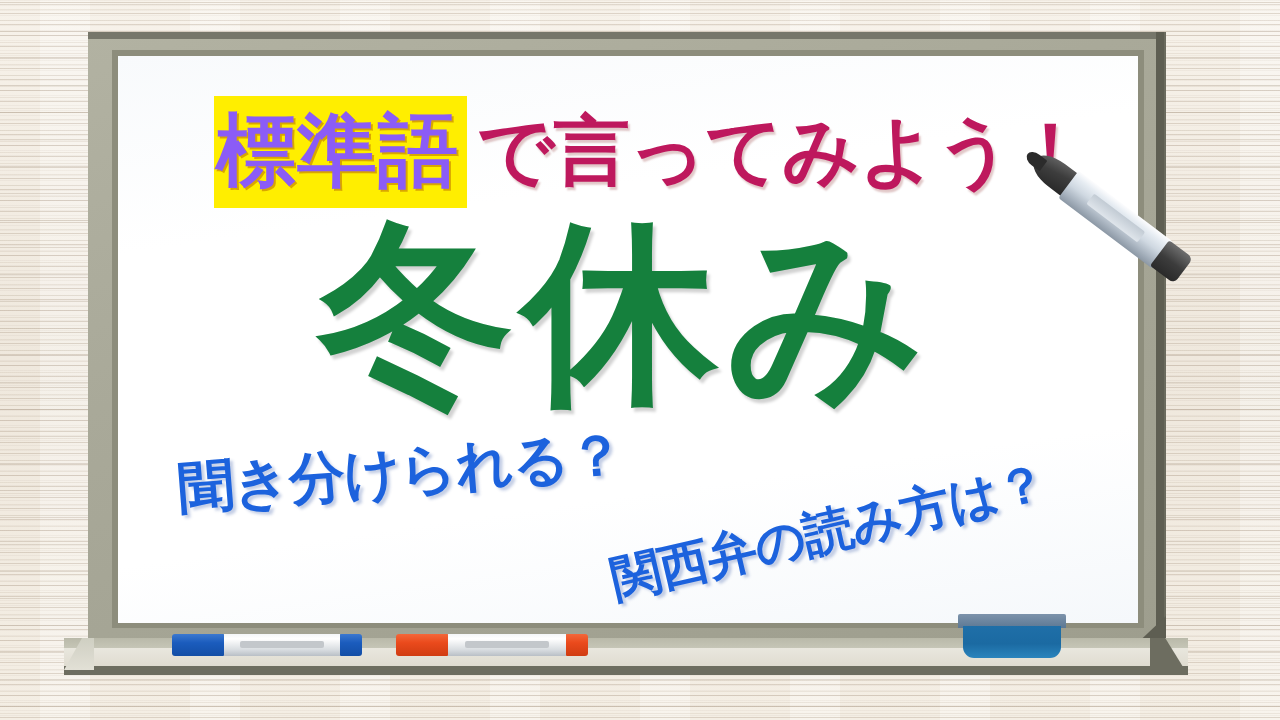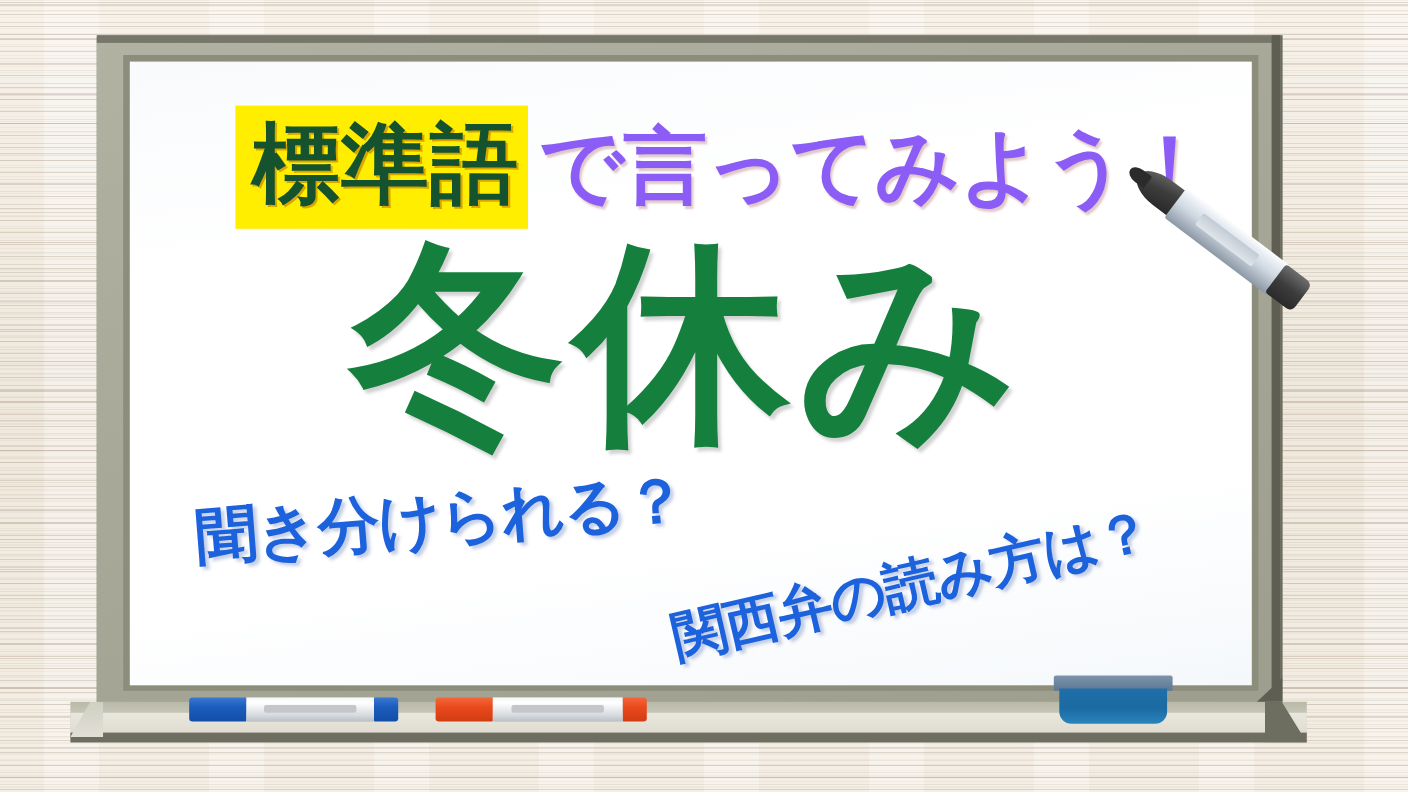--- a/index.html
+++ b/index.html
@@ -293,31 +293,31 @@
   .headline {
     position: absolute;
     left: 214px;
     top: 96px;
     display: flex;
     align-items: center;
     white-space: nowrap;
   }
   .headline .hl-mark {
     background: #ffee00;
-    color: #14532d;
+    color: #8b5cf6;
     font-weight: 700;
     font-size: 80px;
     line-height: 1.22;
-    padding: 6px 8px 8px 15px;
+    padding: 6px 8px 8px 2px;
     letter-spacing: 1px;
     text-shadow: 2px 2px 0 rgba(130,0,0,0.30);
-    font-family: Liberation Serif, serif;
+    font-family: Liberation Sans, sans-serif;
   }
   .headline .hl-rest {
-    color: #8b5cf6;
+    color: #be185d;
     font-weight: 700;
     font-size: 76px;
     line-height: 1.22;
     margin-left: 10px;
     letter-spacing: -1px;
     text-shadow: 2px 3px 2px rgba(120,0,0,0.22);
     font-family: "DejaVu Sans", sans-serif;
   }
 
   .main-word {

